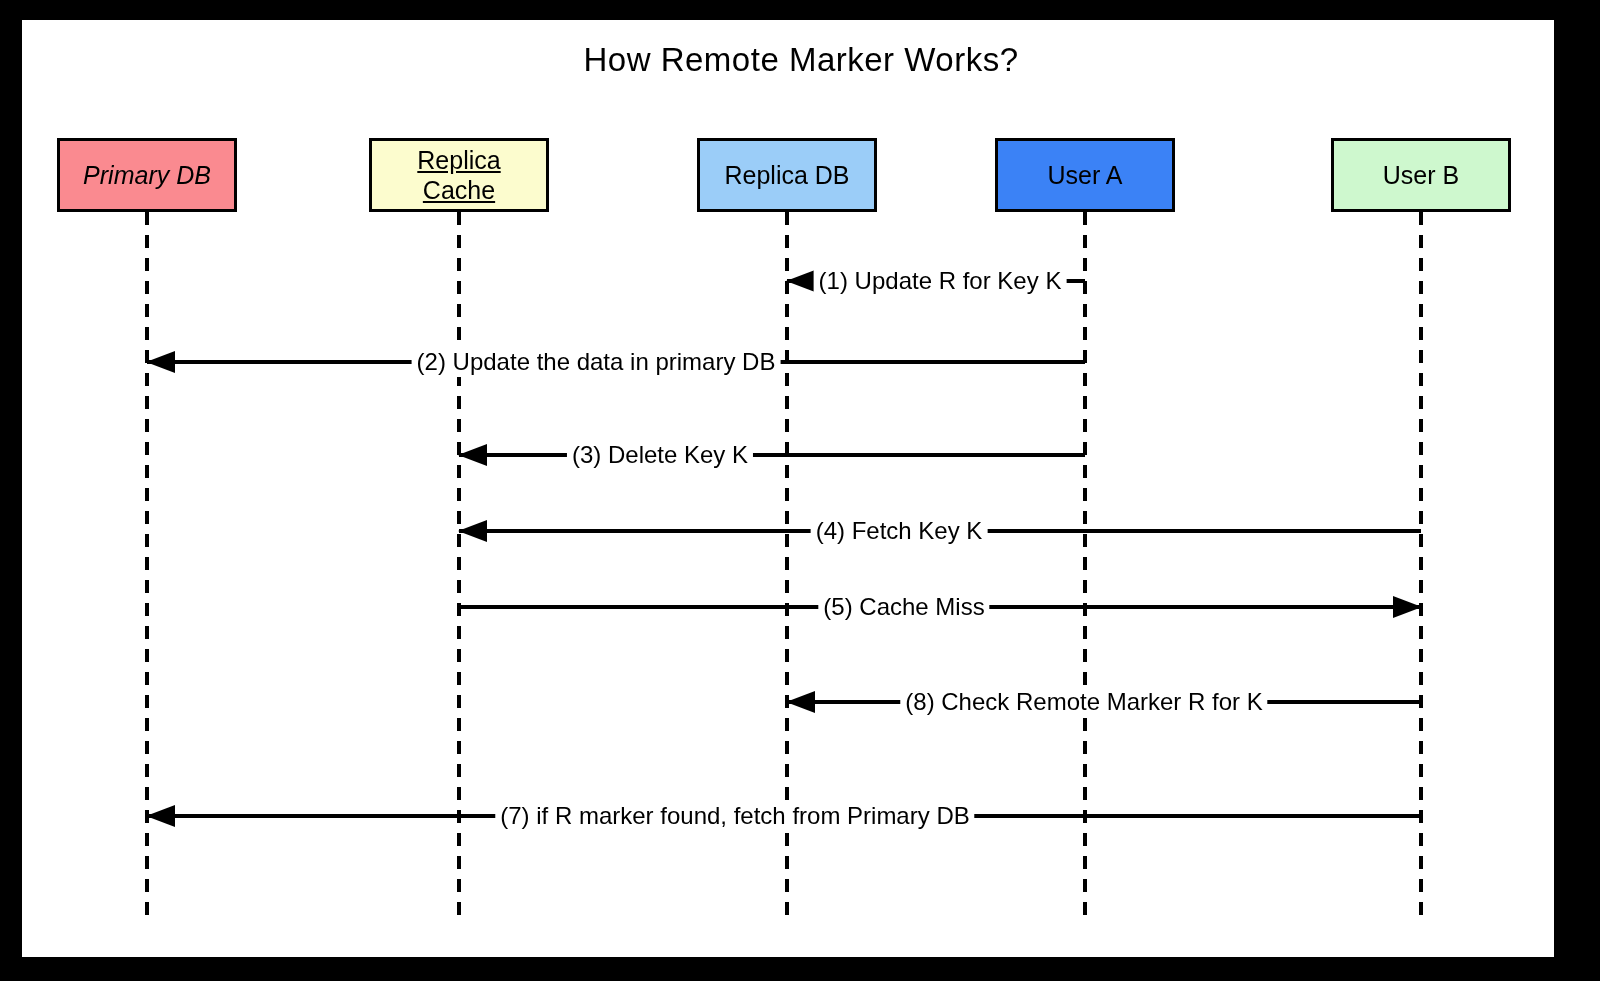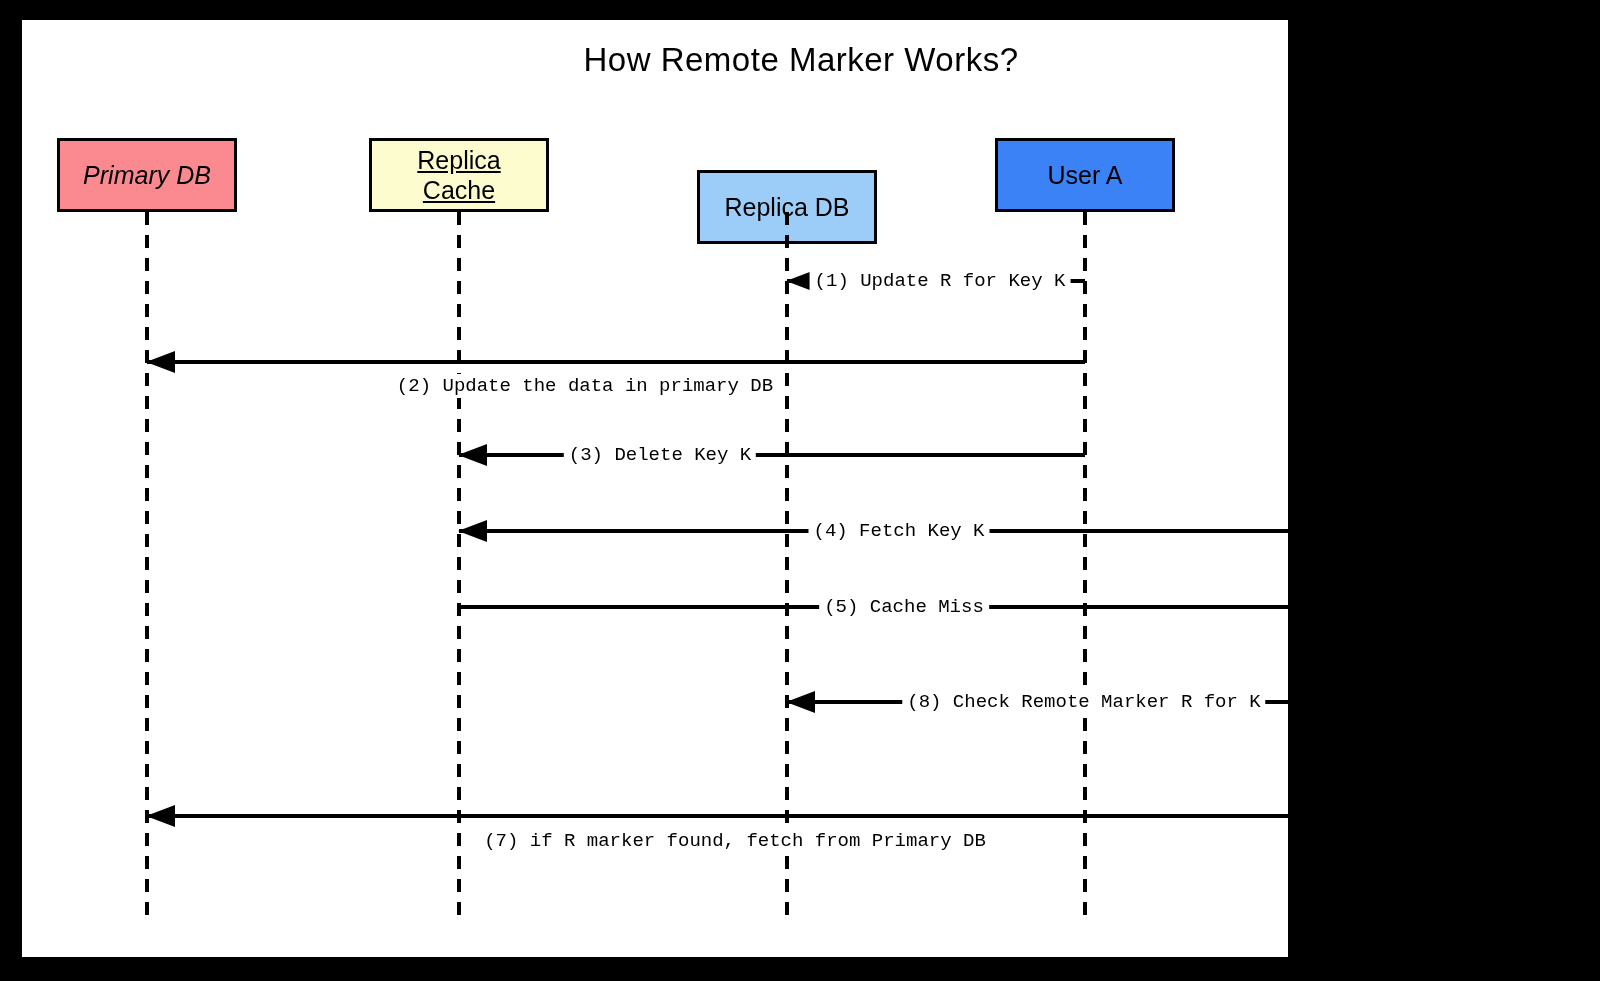--- a/index.html
+++ b/index.html
@@ -1,18 +1,18 @@
 <!DOCTYPE html>
 <html><head>
 <meta charset="utf-8">
 <style>
   html, body { margin: 0; padding: 0; background: #000; }
   .frame {
     position: relative;
-    width: 1288px;
+    width: 1554px;
     height: 981px;
     background: #000;
     font-family: "Liberation Sans", "DejaVu Sans", sans-serif;
     overflow: hidden;
     color: #000;
   }
   .canvas {
     position: absolute;
     left: 22px; top: 20px;
     width: 1558px; height: 937px;
@@ -70,62 +70,61 @@
     border-bottom: 11px solid transparent;
     border-left: 29px solid #000;
     top: -11px;
   }
   .msg-label {
     position: absolute;
     top: 0;
     transform: translate(-50%, -50%);
     background: #fff;
     padding: 1px 5px;
-    font-size: 19px;
+    font-size: 24px;
     white-space: nowrap;
-    font-family: Liberation Mono, monospace;
   }
 </style>
 </head>
 <body>
 
 <div class="frame">
   <div class="canvas"></div>
   <div class="title">How Remote Marker Works?</div>
   <div id="diagram-layer">
       <div class="actor" style="left: 57px; background: rgb(250, 138, 144); border-color: rgb(0, 0, 0); font-style: italic;">
         <span>Primary DB</span>
       </div>
       <div class="lifeline" style="left: 145px;"></div>
       <div class="actor" style="left: 369px; background: rgb(252, 252, 206); border-color: rgb(0, 0, 0); text-decoration: underline;">
         <span>Replica
 Cache</span>
       </div>
       <div class="lifeline" style="left: 457px;"></div>
-      <div class="actor" style="left: 697px; background: rgb(155, 205, 248); border-color: rgb(0, 0, 0); margin-top: 32px;">
+      <div class="actor" style="left: 697px; background: rgb(155, 205, 248); border-color: rgb(0, 0, 0);">
         <span>Replica DB</span>
       </div>
       <div class="lifeline" style="left: 785px;"></div>
       <div class="actor" style="left: 995px; background: #3b82f6; border-color: rgb(0, 0, 0);">
         <span>User A</span>
       </div>
       <div class="lifeline" style="left: 1083px;"></div>
       <div class="actor" style="left: 1331px; background: rgb(206, 248, 206); border-color: rgb(0, 0, 0); align-items: center;">
         <span>User B</span>
       </div>
       <div class="lifeline" style="left: 1419px;"></div>
       <div class="message" style="left: 787px; top: 281px; width: 298px;">
         <div class="msg-line"></div>
         <div class="arrowhead arrowhead-left"></div>
         <span class="msg-label" style="left: 153px;">(1) Update R for Key K</span>
       </div>
       <div class="message" style="left: 147px; top: 362px; width: 938px;">
         <div class="msg-line"></div>
         <div class="arrowhead arrowhead-left"></div>
-        <span class="msg-label" style="left: 438px; margin-top: 24px;">(2) Update the data in primary DB</span>
+        <span class="msg-label" style="left: 449px;">(2) Update the data in primary DB</span>
       </div>
       <div class="message" style="left: 459px; top: 455px; width: 626px;">
         <div class="msg-line"></div>
         <div class="arrowhead arrowhead-left"></div>
         <span class="msg-label" style="left: 201px;">(3) Delete Key K</span>
       </div>
       <div class="message" style="left: 459px; top: 531px; width: 962px;">
         <div class="msg-line"></div>
         <div class="arrowhead arrowhead-left"></div>
         <span class="msg-label" style="left: 440px;">(4) Fetch Key K</span>
@@ -136,16 +135,16 @@
         <span class="msg-label" style="left: 445px;">(5) Cache Miss</span>
       </div>
       <div class="message" style="left: 787px; top: 702px; width: 634px;">
         <div class="msg-line"></div>
         <div class="arrowhead arrowhead-left"></div>
         <span class="msg-label" style="left: 297px;">(8) Check Remote Marker R for K</span>
       </div>
       <div class="message" style="left: 147px; top: 816px; width: 1274px;">
         <div class="msg-line"></div>
         <div class="arrowhead arrowhead-left"></div>
-        <span class="msg-label" style="left: 588px; margin-top: 25px;">(7) if R marker found, fetch from Primary DB</span>
+        <span class="msg-label" style="left: 588px;">(7) if R marker found, fetch from Primary DB</span>
       </div>
     </div>
 </div>
 
 </body></html>

